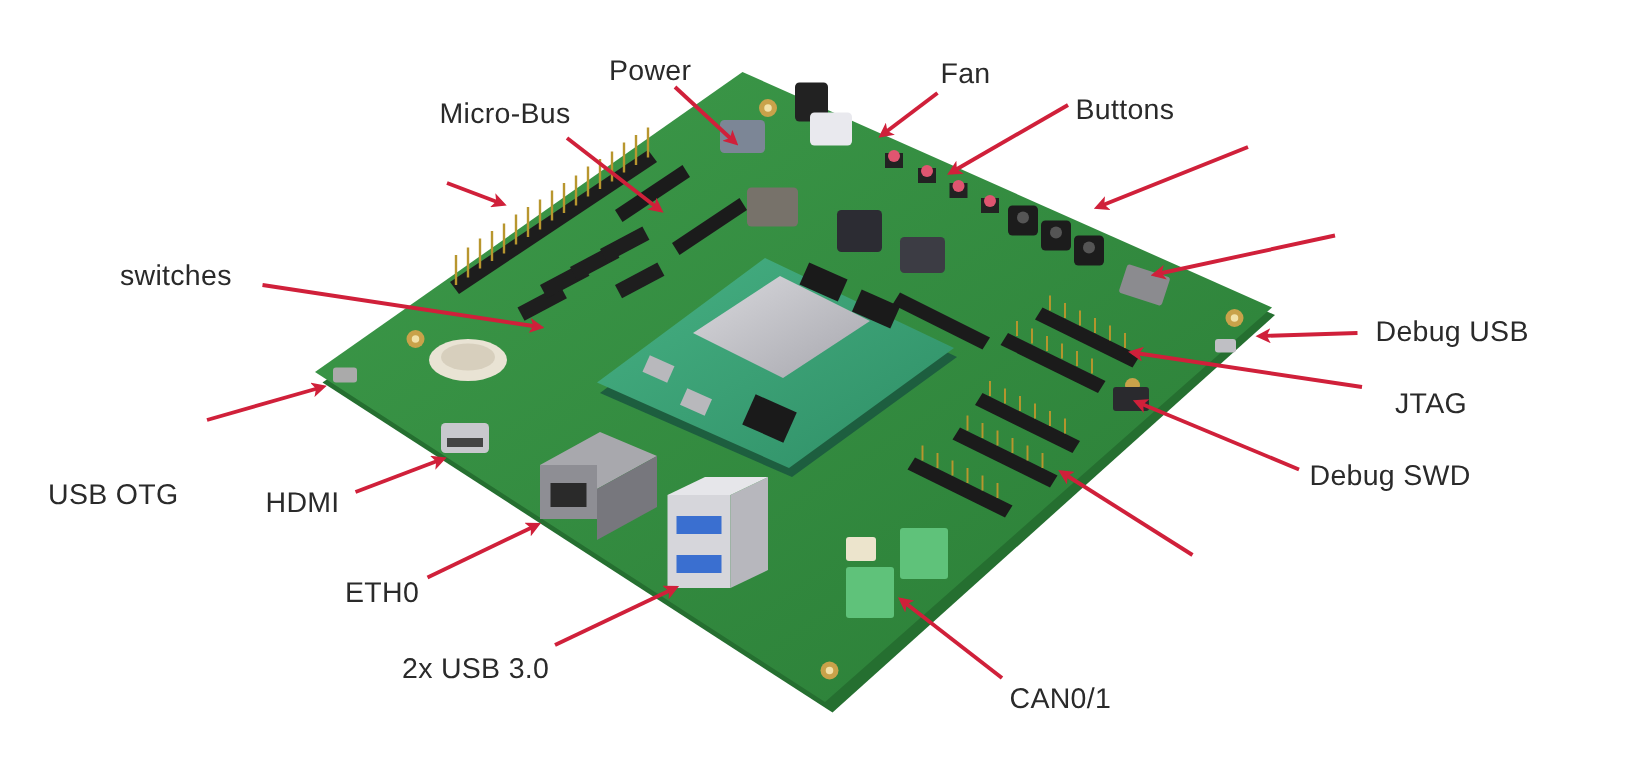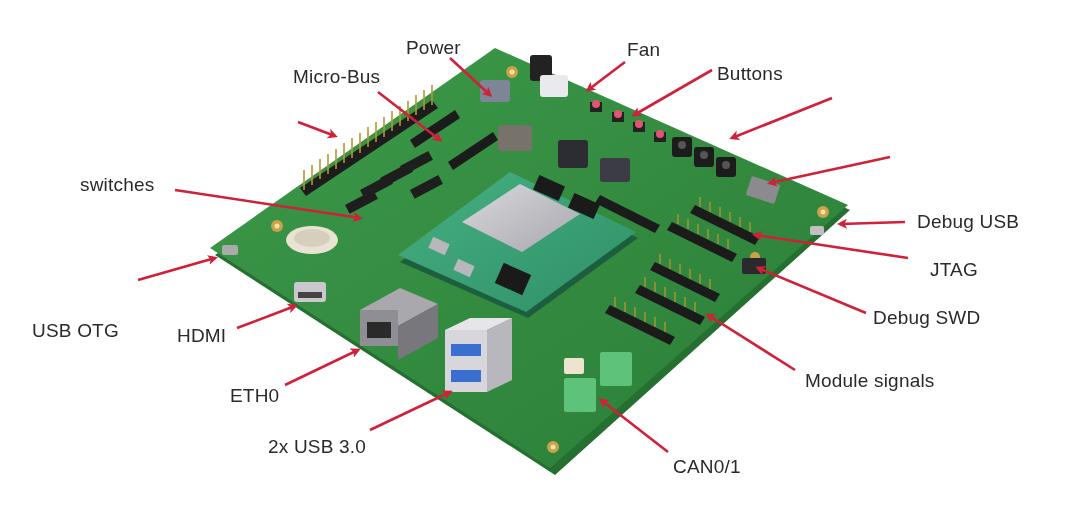--- a/index.html
+++ b/index.html
@@ -232,15 +232,14 @@
   <div class="label" style="left:80px;top:175px;">switches</div>
   <div class="label" style="left:32px;top:277px;margin-top:44px;">USB OTG</div>
   <div class="label" style="left:177px;top:326px;">HDMI</div>
   <div class="label" style="left:230px;top:386px;text-align:right;">ETH0</div>
   <div class="label" style="left:268px;top:437px;">2x USB 3.0</div>
   <div class="label" style="left:627px;top:40px;">Fan</div>
   <div class="label" style="left:717px;top:64px;">Buttons</div>
   <div class="label" style="left:917px;top:212px;">Debug USB</div>
   <div class="label" style="left:902px;top:260px;margin-left:28px;">JTAG</div>
   <div class="label" style="left:873px;top:308px;">Debug SWD</div>
-  <div class="label" style="left:805px;top:371px;">Module signals</div>
   <div class="label" style="left:673px;top:457px;">CAN0/1</div>
 </div>
 
 </body></html>

